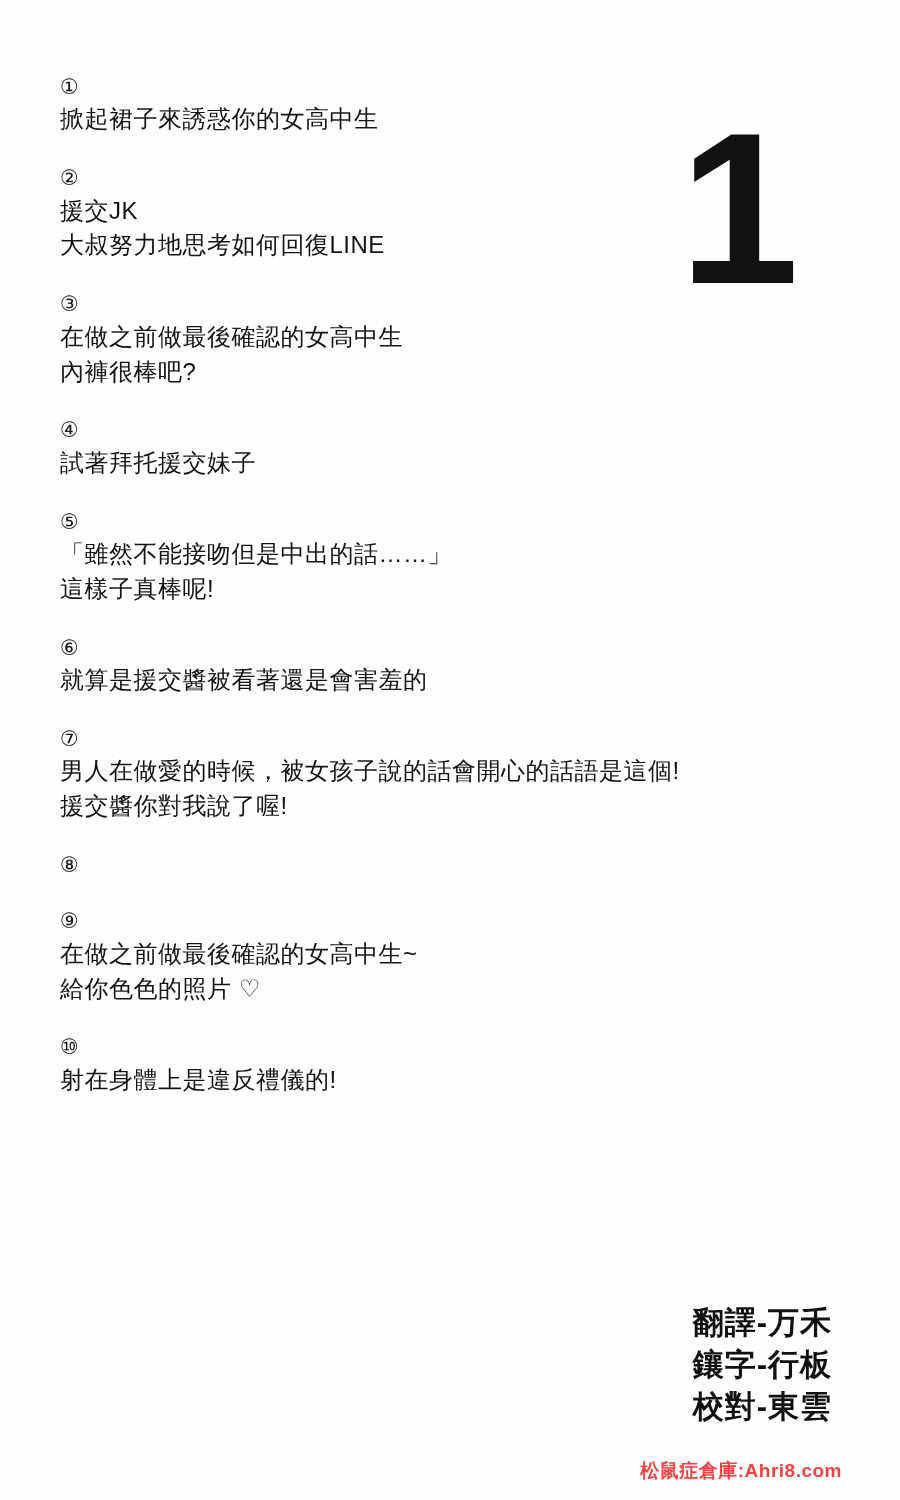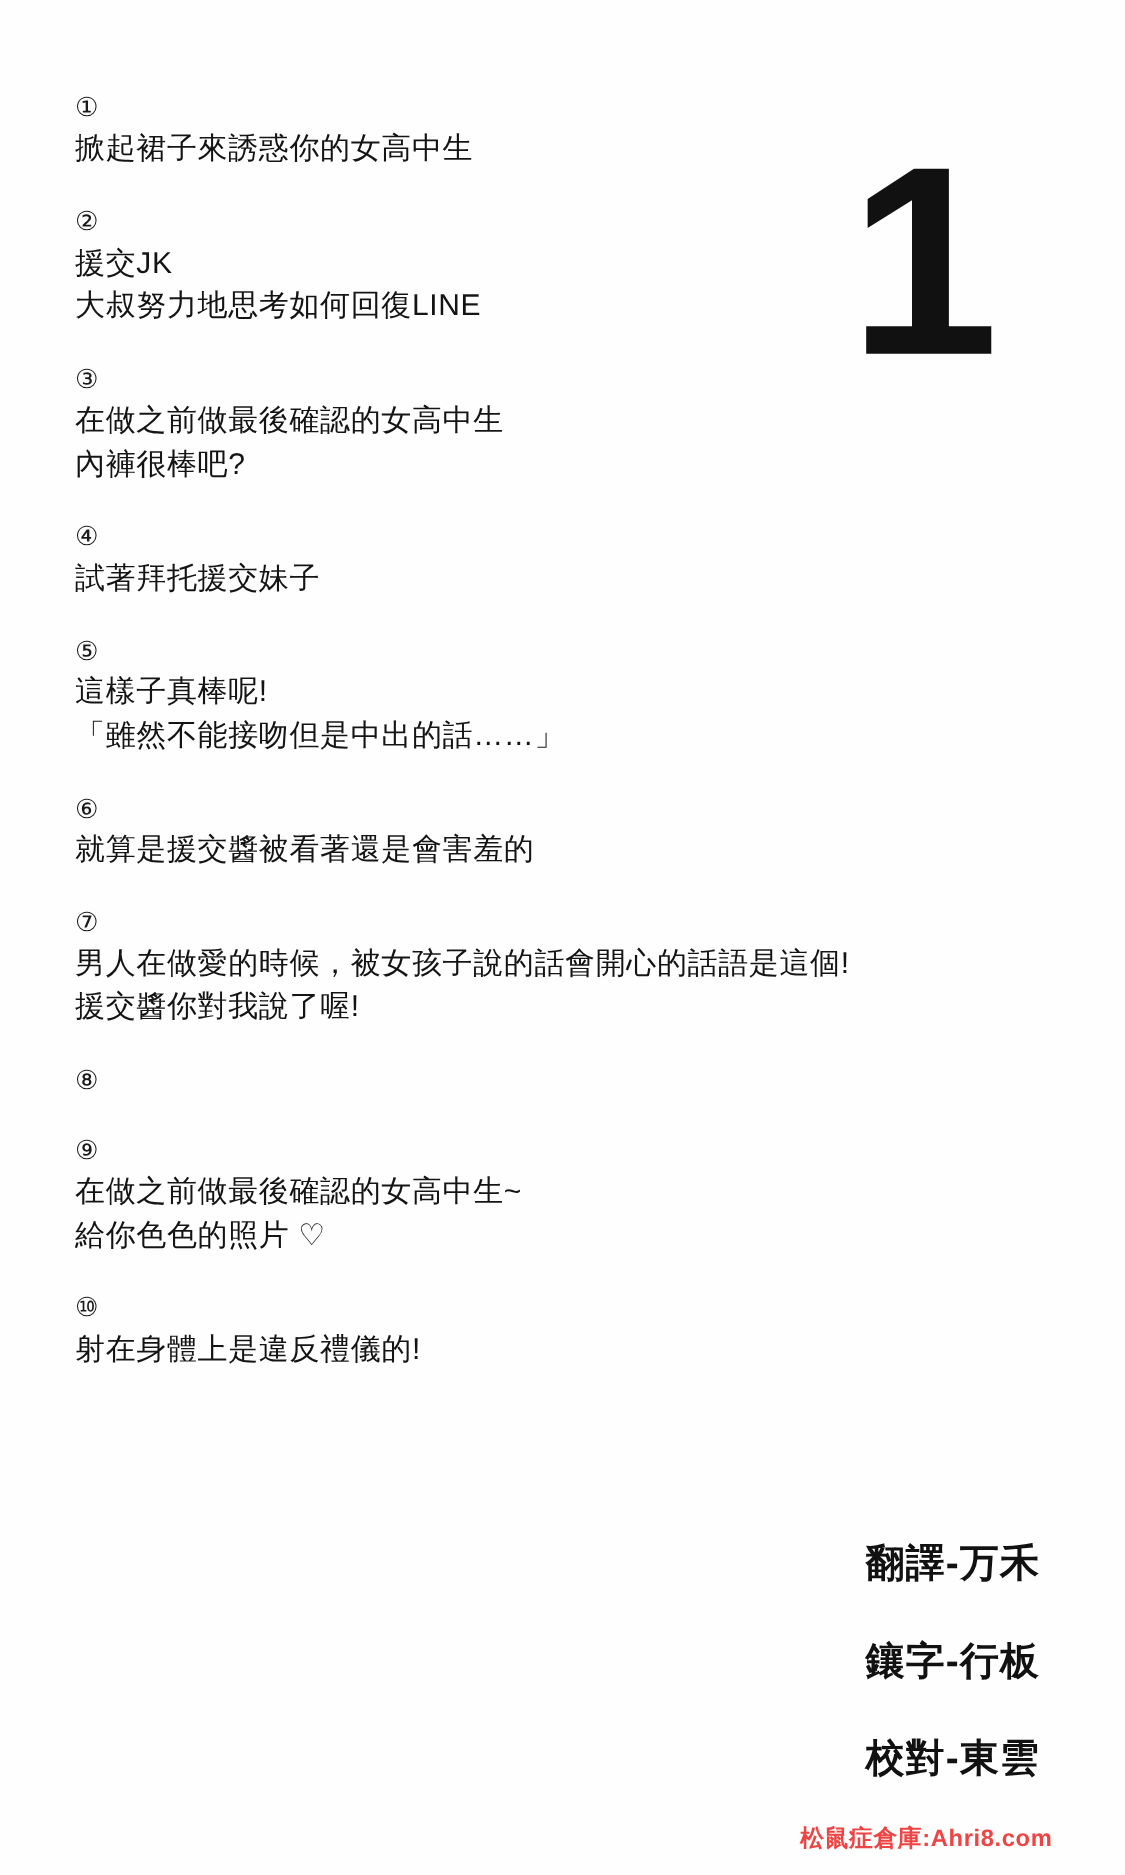--- a/index.html
+++ b/index.html
@@ -61,21 +61,20 @@
     bottom: 72px;
     text-align: left;
   }
   .credit-line {
     font-size: 31px;
     line-height: 1.35;
     font-weight: 700;
     color: #111111;
     letter-spacing: 1px;
     display: block;
-    margin-top: 36px;
   }
   .watermark {
     position: absolute;
     right: 58px;
     bottom: 16px;
     font-size: 19px;
     color: #ef4444;
     font-weight: 700;
     letter-spacing: 0.5px;
   }
@@ -106,22 +105,22 @@
       <span class="entry-line">內褲很棒吧?</span>
     </div>
 
     <div class="entry">
       <span class="entry-marker">④</span>
       <span class="entry-line">試著拜托援交妹子</span>
     </div>
 
     <div class="entry">
       <span class="entry-marker">⑤</span>
+      <span class="entry-line">「雖然不能接吻但是中出的話……」</span>
       <span class="entry-line">這樣子真棒呢!</span>
-      <span class="entry-line">「雖然不能接吻但是中出的話……」</span>
     </div>
 
     <div class="entry">
       <span class="entry-marker">⑥</span>
       <span class="entry-line">就算是援交醬被看著還是會害羞的</span>
     </div>
 
     <div class="entry">
       <span class="entry-marker">⑦</span>
       <span class="entry-line">男人在做愛的時候，被女孩子說的話會開心的話語是這個!</span>

